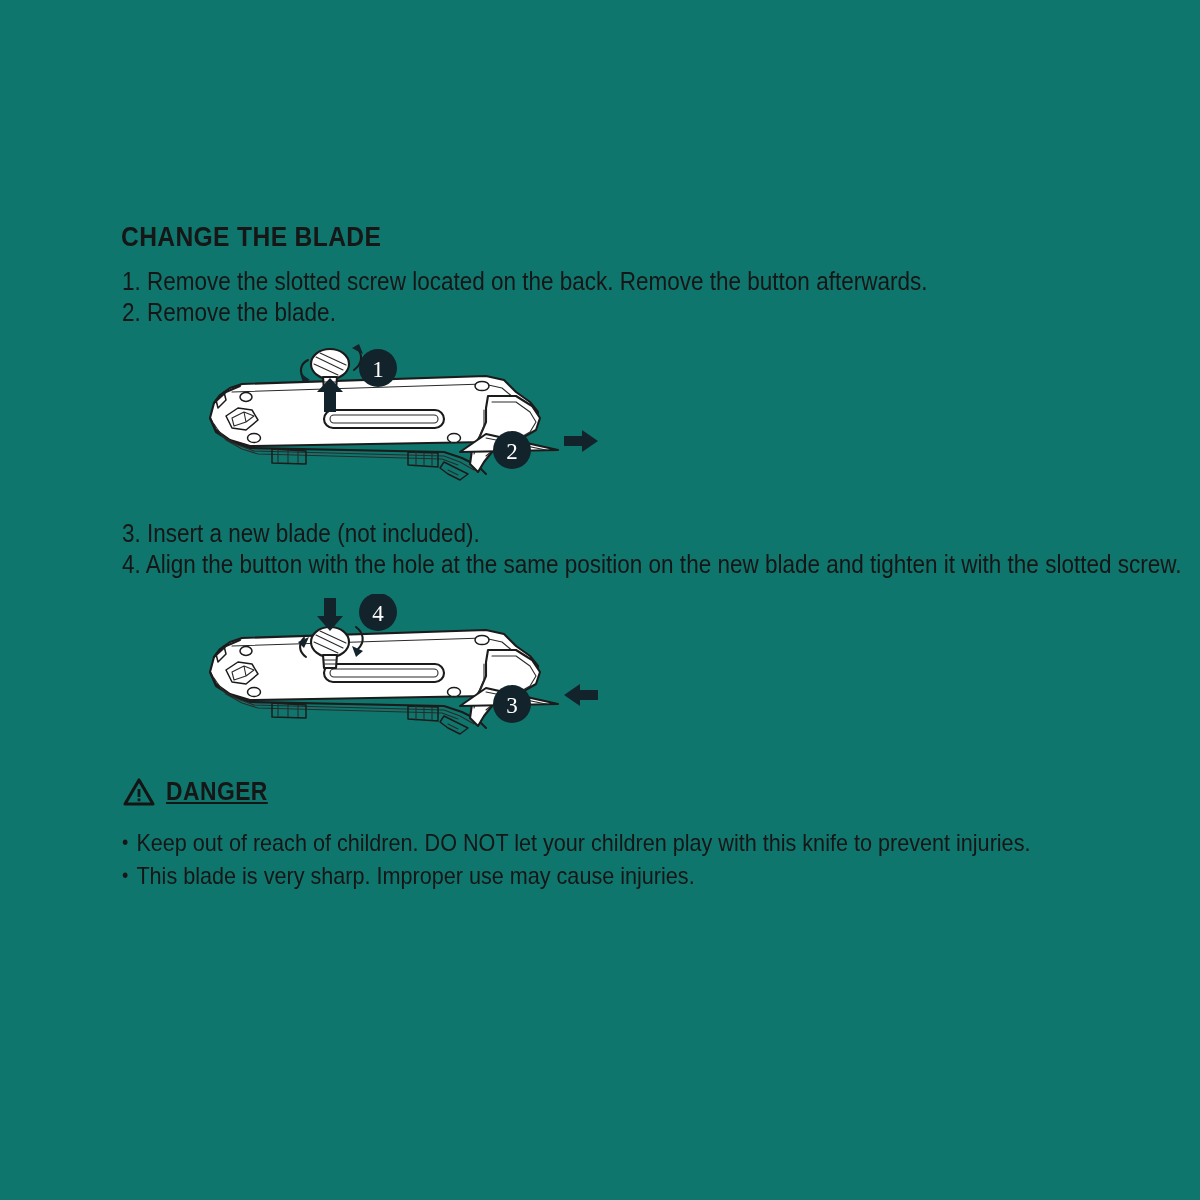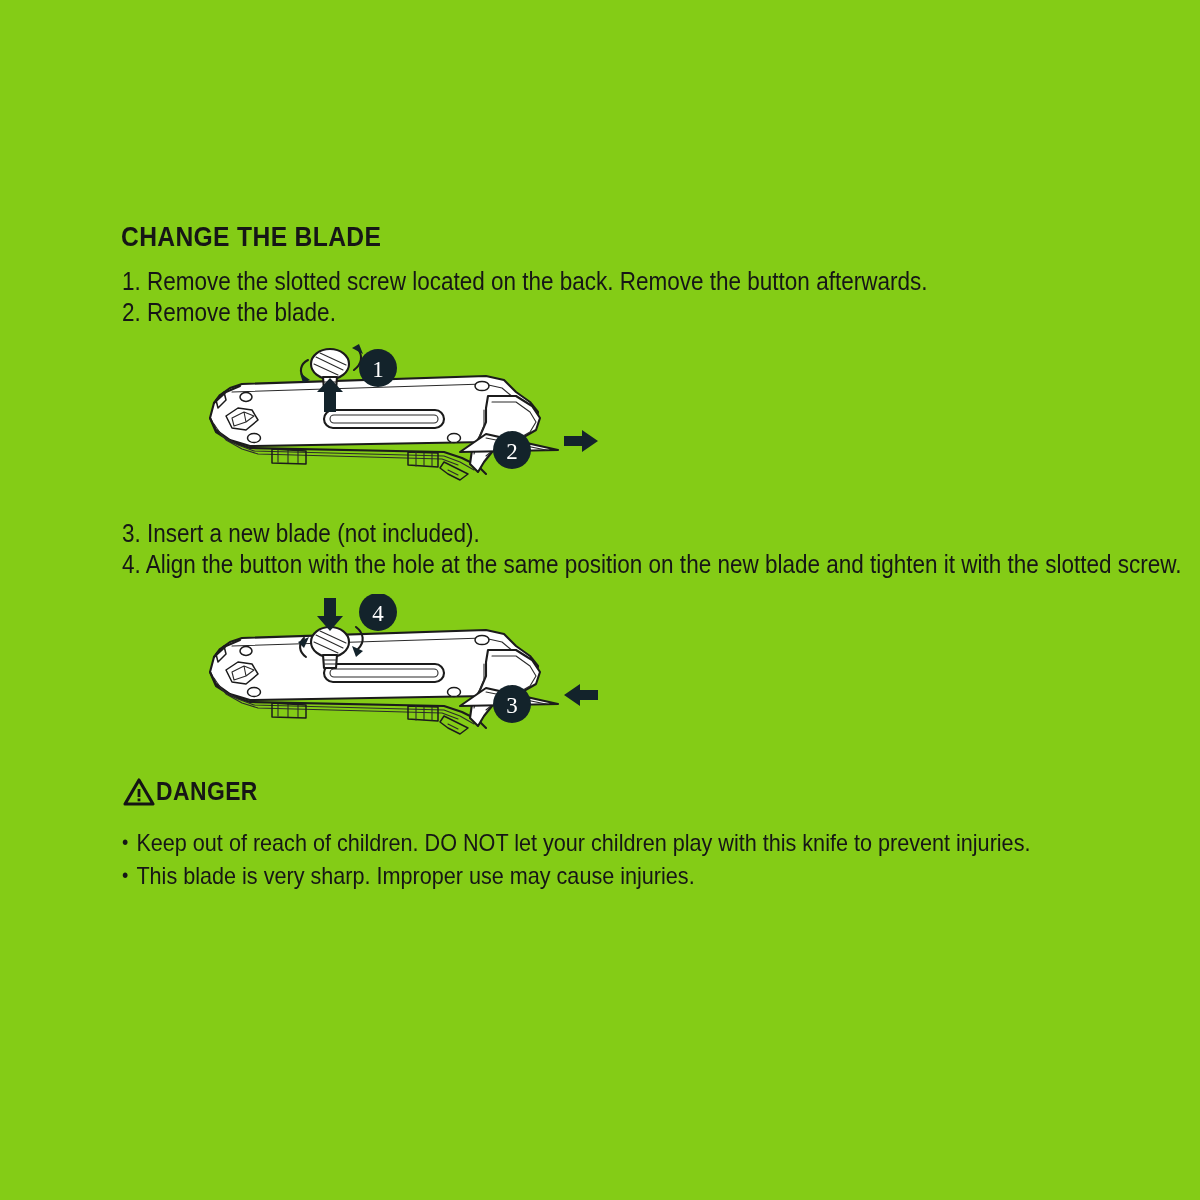--- a/index.html
+++ b/index.html
@@ -14,21 +14,21 @@
     position: relative;
     overflow: hidden;
     font-family: "Liberation Sans Narrow", "Liberation Sans", "DejaVu Sans", sans-serif;
     color: #161616;
     -webkit-font-smoothing: antialiased;
   }
 
   .page {
     position: absolute;
     inset: 0;
-    background: #84cc16;
+    background: #0f766e;
   }
 
   
   .section-heading {
     position: absolute;
     left: 121px;
     top: 223px;
     font-size: 28px;
     font-weight: bold;
     letter-spacing: 0.4px;
@@ -52,20 +52,22 @@
 
   .step-line { display: block; }
 
   
   .danger-row {
     position: absolute;
     left: 122px;
     top: 776px;
     display: flex;
     align-items: center;
+    gap: 10px;
+    text-decoration: underline;
   }
   .danger-title {
     font-size: 26px;
     font-weight: bold;
     letter-spacing: 0.5px;
     transform: scaleX(0.88);
     transform-origin: left center;
     white-space: nowrap;
   }
 

